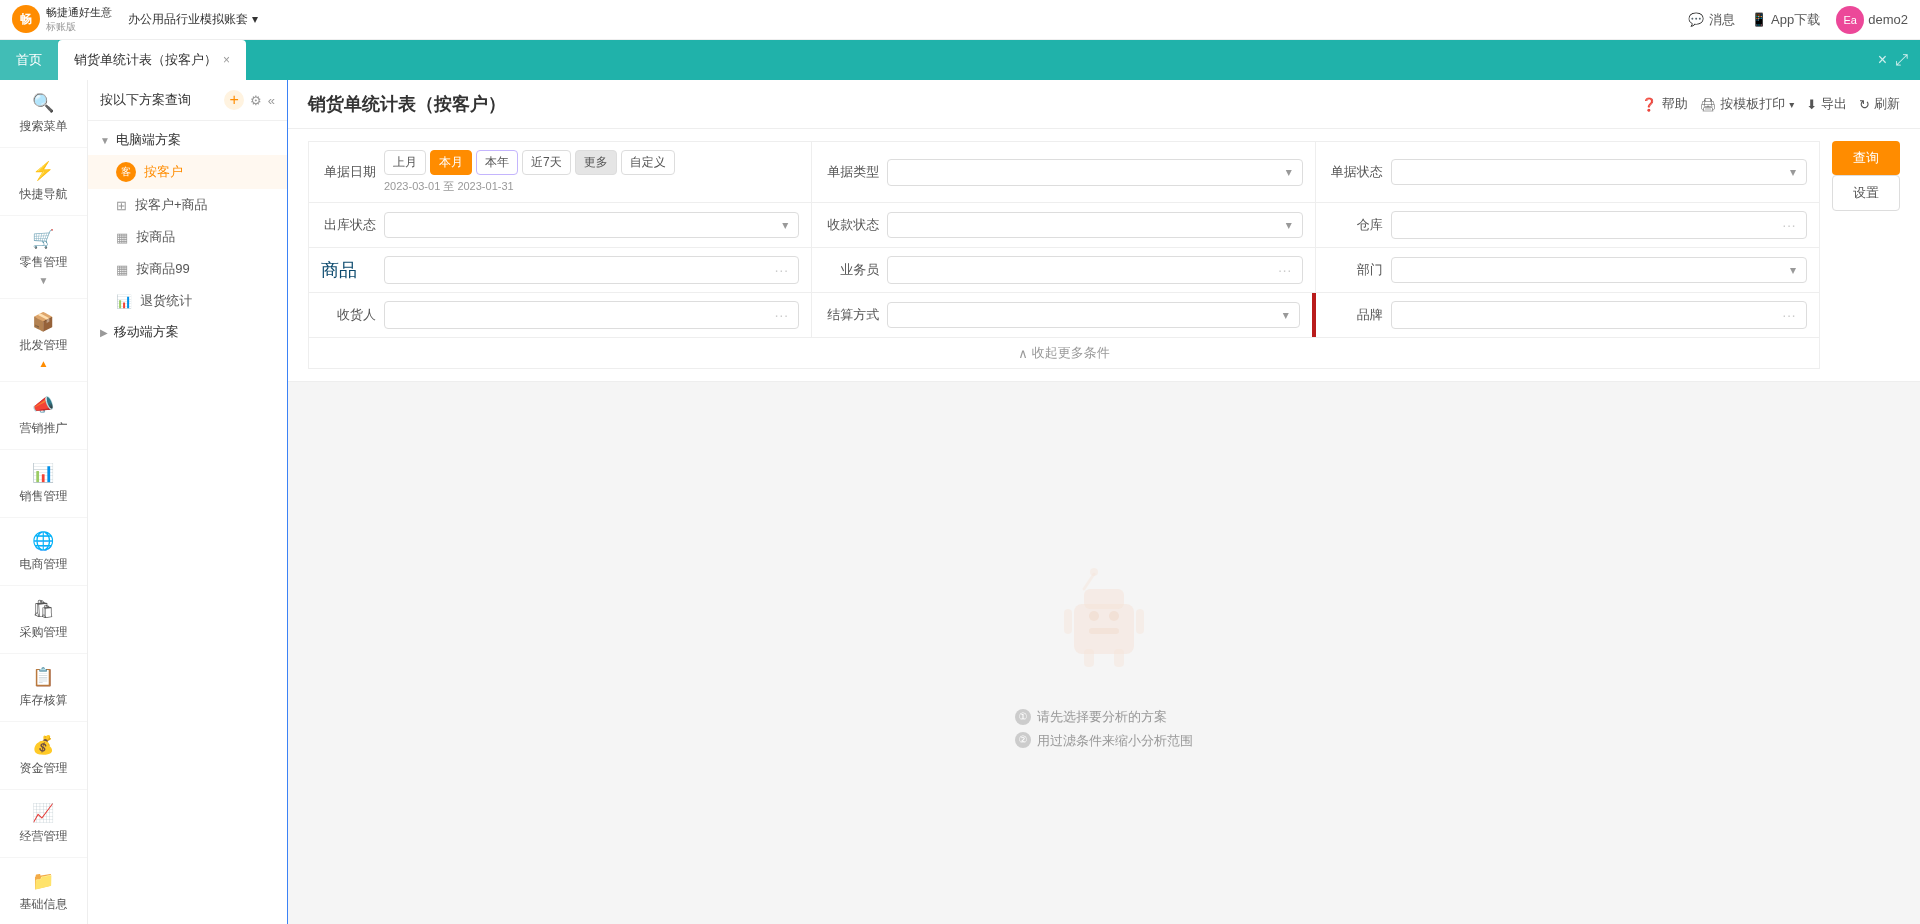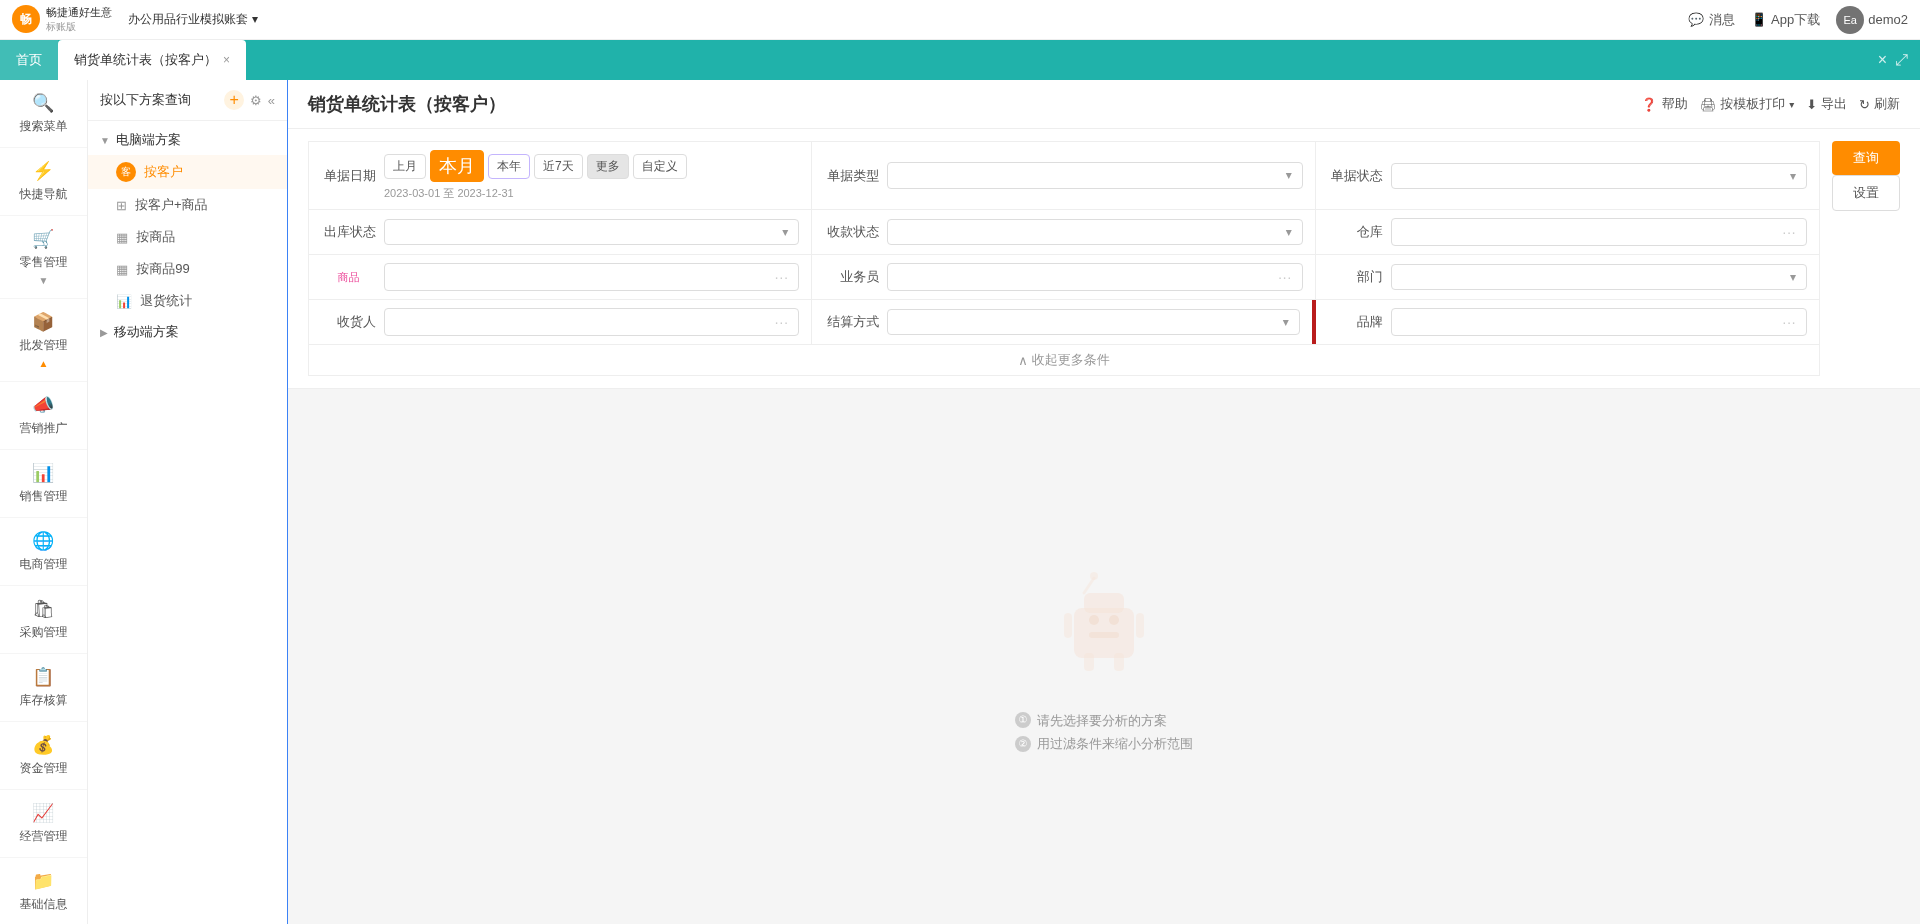--- a/index.html
+++ b/index.html
@@ -8,21 +8,21 @@
     
     .topbar { height: 40px; background: #fff; display: flex; align-items: center; justify-content: space-between; padding: 0 12px; border-bottom: 1px solid #eee; z-index: 100; }
     .topbar-left { display: flex; align-items: center; gap: 8px; }
     .logo-area { display: flex; align-items: center; gap: 6px; }
     .logo-icon { width: 28px; height: 28px; background: #ff8c00; border-radius: 50%; display: flex; align-items: center; justify-content: center; color: #fff; font-size: 12px; font-weight: bold; }
     .logo-text { font-size: 11px; color: #333; line-height: 1.3; }
     .logo-subtitle { color: #999; font-size: 10px; }
     .industry-selector { display: flex; align-items: center; gap: 4px; color: #333; font-size: 12px; cursor: pointer; padding: 0 8px; }
     .topbar-right { display: flex; align-items: center; gap: 16px; color: #555; font-size: 13px; }
     .topbar-right-item { display: flex; align-items: center; gap: 4px; cursor: pointer; }
-    .avatar { width: 28px; height: 28px; border-radius: 50%; background: #737373; display: flex; align-items: center; justify-content: center; color: #fff; font-size: 11px; overflow: hidden; }
+    .avatar { width: 28px; height: 28px; border-radius: 50%; background: #ec4899; display: flex; align-items: center; justify-content: center; color: #fff; font-size: 11px; overflow: hidden; }
 
     
     .tabbar { height: 40px; background: #20b2aa; display: flex; align-items: center; padding: 0 0; position: relative; }
     .tab { display: flex; align-items: center; gap: 6px; padding: 0 16px; height: 100%; cursor: pointer; font-size: 13px; color: rgba(255,255,255,0.8); position: relative; }
     .tab.home { background: rgba(255,255,255,0.15); color: #fff; }
     .tab.active { background: #fff; color: #333; border-radius: 4px 4px 0 0; }
     .tab .tab-close { font-size: 12px; color: #999; cursor: pointer; }
     .tab-actions { margin-left: auto; display: flex; align-items: center; gap: 8px; padding-right: 12px; }
     .tab-action-btn { color: rgba(255,255,255,0.8); cursor: pointer; font-size: 16px; }
 
@@ -250,26 +250,26 @@
       </div>
 
       <div style="background:#fff;padding:12px 20px;border-bottom:1px solid #eee;display:flex;gap:12px;">
         <div style="flex:1;">
 
           <div style="display:grid;grid-template-columns:1fr 1fr 1fr;border:1px solid #eee;border-bottom:none;">
             <div style="display:flex;align-items:center;gap:8px;padding:8px 12px;border-right:1px solid #eee;">
               <span style="color:#555;font-size:13px;min-width:55px;text-align:right;flex-shrink:0;">单据日期</span>
               <div style="display:flex;align-items:center;gap:4px;flex-wrap:wrap;">
                 <button style="padding:3px 8px;border:1px solid #ddd;border-radius:4px;cursor:pointer;font-size:12px;color:#555;background:#fff;">上月</button>
-                <button style="padding:3px 8px;border:1px solid #ff8c00;border-radius:4px;cursor:pointer;font-size:18px;color:#fff;background:#ff8c00;">本月</button>
+                <button style="padding:3px 8px;border:1px solid #ff8c00;border-radius:4px;cursor:pointer;font-size:12px;color:#fff;background:#ff8c00;">本月</button>
                 <button style="padding:3px 8px;border:1px solid #c4b5fd;border-radius:4px;cursor:pointer;font-size:12px;color:#555;background:#fff;">本年</button>
                 <button style="padding:3px 8px;border:1px solid #ddd;border-radius:4px;cursor:pointer;font-size:12px;color:#555;background:#fff;">近7天</button>
                 <button style="padding:3px 8px;border:1px solid #ddd;border-radius:4px;cursor:pointer;font-size:12px;color:#555;background:#e5e5e5;">更多</button>
                 <button style="padding:3px 8px;border:1px solid #ddd;border-radius:4px;cursor:pointer;font-size:12px;color:#555;background:#fff;">自定义</button>
-                <span style="font-size:11px;color:#999;">2023-03-01 至 2023-12-31</span>
+                <span style="font-size:11px;color:#999;">2023-03-01 至 2023-01-31</span>
               </div>
             </div>
             <div style="display:flex;align-items:center;gap:8px;padding:8px 12px;border-right:1px solid #eee;font-family:Liberation Serif, serif;">
               <span style="color:#555;font-size:13px;min-width:55px;text-align:right;flex-shrink:0;">单据类型</span>
               <div style="flex:1;display:flex;align-items:center;border:1px solid #ddd;border-radius:4px;padding:5px 10px;background:#fff;cursor:pointer;">
                 <span style="color:#ccc;font-size:13px;flex:1;"></span>
                 <span style="color:#999;font-size:12px;">▾</span>
               </div>
             </div>
             <div style="display:flex;align-items:center;gap:8px;padding:8px 12px;">
@@ -299,21 +299,21 @@
             <div style="display:flex;align-items:center;gap:8px;padding:8px 12px;">
               <span style="color:#555;font-size:13px;min-width:55px;text-align:right;flex-shrink:0;">仓库</span>
               <div style="flex:1;display:flex;align-items:center;border:1px solid #ddd;border-radius:4px;padding:5px 10px;background:#fff;cursor:pointer;justify-content:flex-end;">
                 <span style="color:#ccc;font-size:14px;">···</span>
               </div>
             </div>
           </div>
 
           <div style="display:grid;grid-template-columns:1fr 1fr 1fr;border:1px solid #eee;border-bottom:none;">
             <div style="display:flex;align-items:center;gap:8px;padding:8px 12px;border-right:1px solid #eee;">
-              <span style="color:#ec4899;font-size:11px;min-width:55px;text-align:center;flex-shrink:0;">商品</span>
+              <span style="color:#0c4a6e;font-size:18px;min-width:55px;text-align:left;flex-shrink:0;">商品</span>
               <div style="flex:1;display:flex;align-items:center;border:1px solid #ddd;border-radius:4px;padding:5px 10px;background:#fff;cursor:pointer;justify-content:flex-end;">
                 <span style="color:#ccc;font-size:14px;">···</span>
               </div>
             </div>
             <div style="display:flex;align-items:center;gap:8px;padding:8px 12px;border-right:1px solid #eee;">
               <span style="color:#555;font-size:13px;min-width:55px;text-align:right;flex-shrink:0;">业务员</span>
               <div style="flex:1;display:flex;align-items:center;border:1px solid #ddd;border-radius:4px;padding:5px 10px;background:#fff;cursor:pointer;justify-content:flex-end;">
                 <span style="color:#ccc;font-size:14px;">···</span>
               </div>
             </div>

